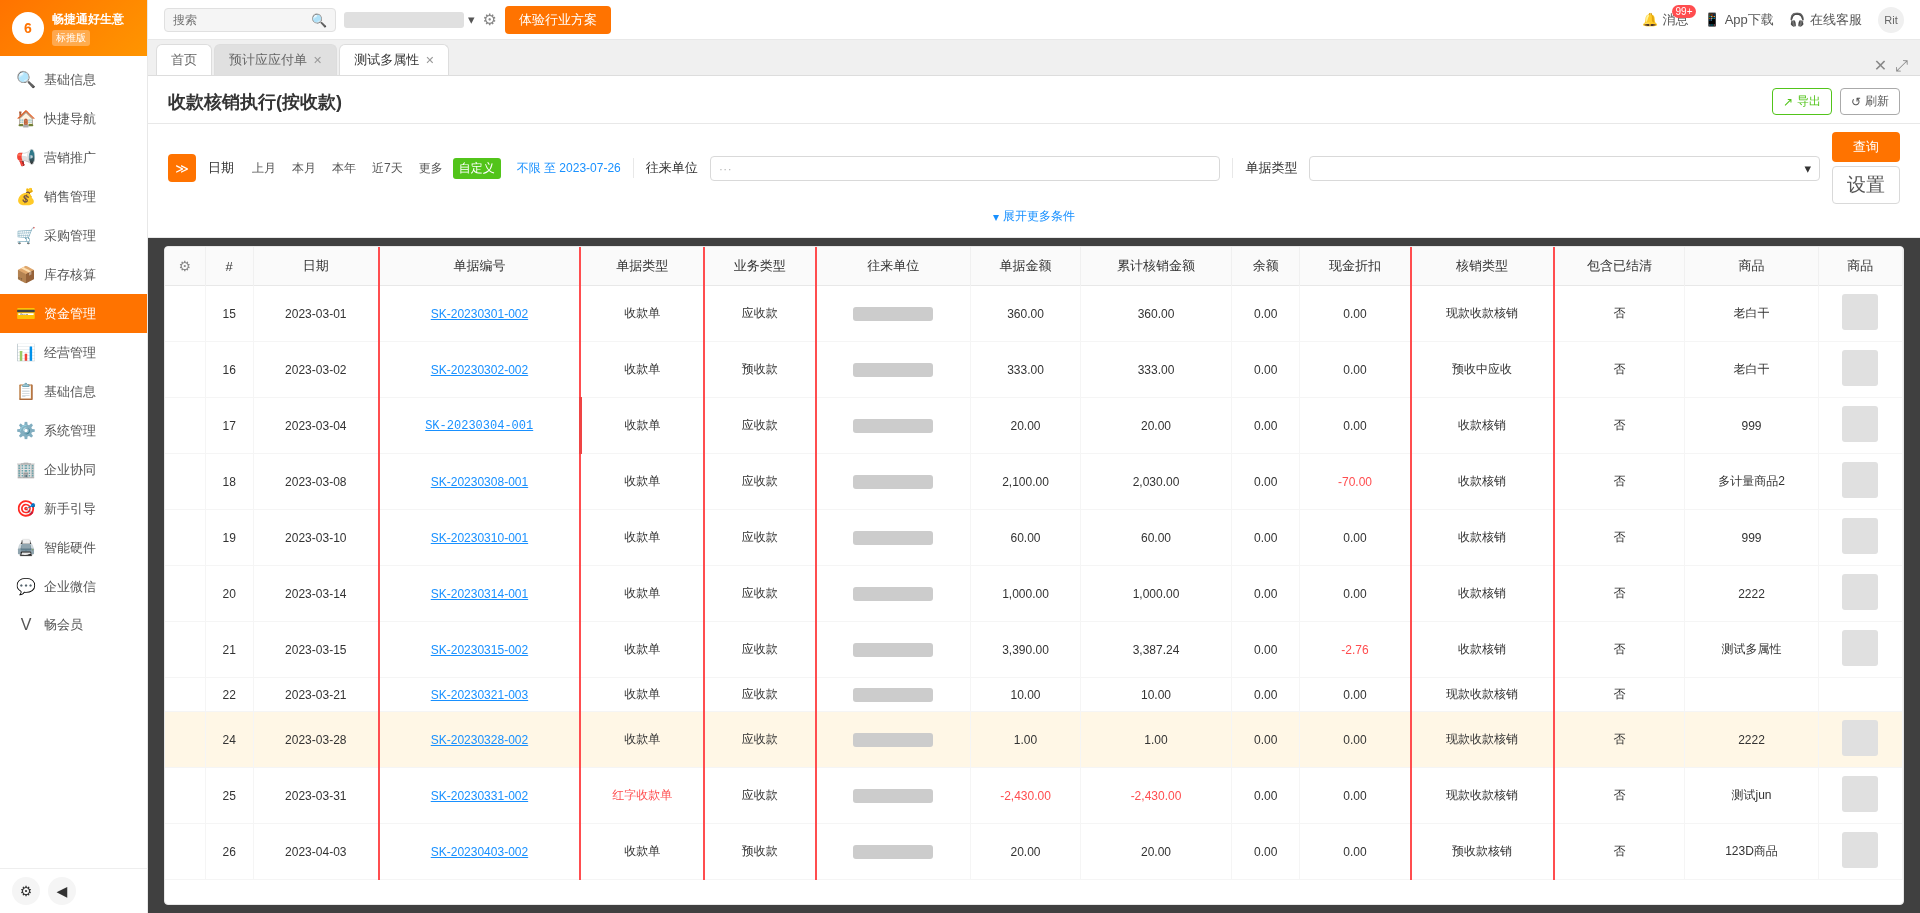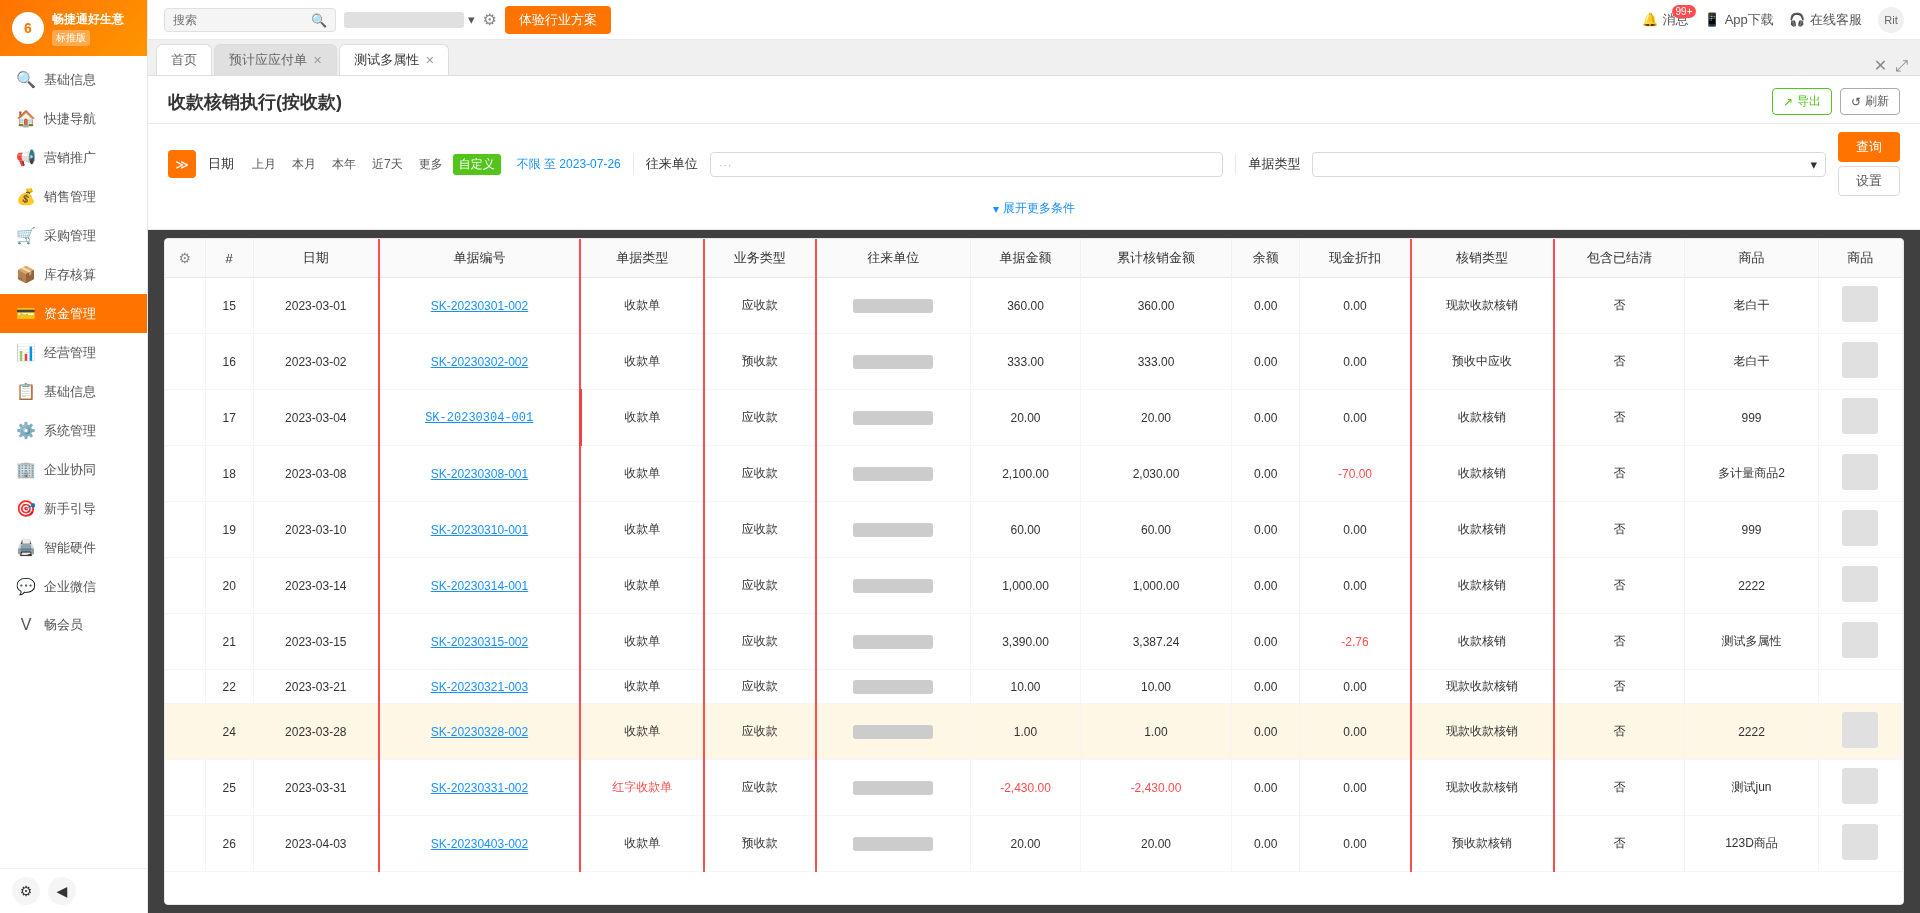--- a/index.html
+++ b/index.html
@@ -56,21 +56,21 @@
     .filter-bar { background: #fff; padding: 8px 20px; border-bottom: 1px solid #e8e8e8; }
     .filter-row { display: flex; align-items: center; gap: 12px; }
     .filter-toggle { width: 28px; height: 28px; background: #ff7300; border-radius: 4px; display: flex; align-items: center; justify-content: center; color: #fff; cursor: pointer; flex-shrink: 0; }
     .filter-label { font-size: 13px; color: #333; white-space: nowrap; }
     .filter-date-btns { display: flex; gap: 4px; align-items: center; }
     .filter-date-btn { font-size: 12px; color: #555; cursor: pointer; padding: 2px 6px; border-radius: 3px; }
     .filter-date-btn.custom { color: #fff; background: #52c41a; border-radius: 3px; padding: 2px 6px; }
     .filter-date-range { font-size: 12px; color: #1890ff; }
     .filter-separator { width: 1px; height: 20px; background: #e8e8e8; }
     .btn-query { background: #ff7300; color: #fff; border: none; border-radius: 4px; padding: 6px 18px; font-size: 13px; cursor: pointer; }
-    .btn-settings { background: #fff; color: #555; border: 1px solid #d9d9d9; border-radius: 4px; padding: 5px 14px; font-size: 13px; cursor: pointer; }
+    .btn-settings { background: #fff; color: #555; border: 1px solid #d9d9d9; border-radius: 4px; padding: 5px 14px; font-size: 19px; cursor: pointer; }
 
     .filter-expand { display: flex; justify-content: center; padding: 4px 0; }
     .filter-expand-btn { display: flex; align-items: center; gap: 4px; font-size: 12px; color: #1890ff; cursor: pointer; }
 
     
     .table-wrapper { flex: 1; overflow: auto; padding: 0 0 8px; background: #fff; margin: 8px 16px; border-radius: 4px; border: 1px solid #e8e8e8; }
     table { width: 100%; border-collapse: collapse; min-width: 1500px; }
     thead tr { background: #fafafa; border-bottom: 1px solid #e8e8e8; }
     th { padding: 10px 8px; font-size: 13px; font-weight: 500; color: #333; text-align: center; border-right: 1px solid #f0f0f0; white-space: nowrap; }
     th:first-child { width: 40px; }

